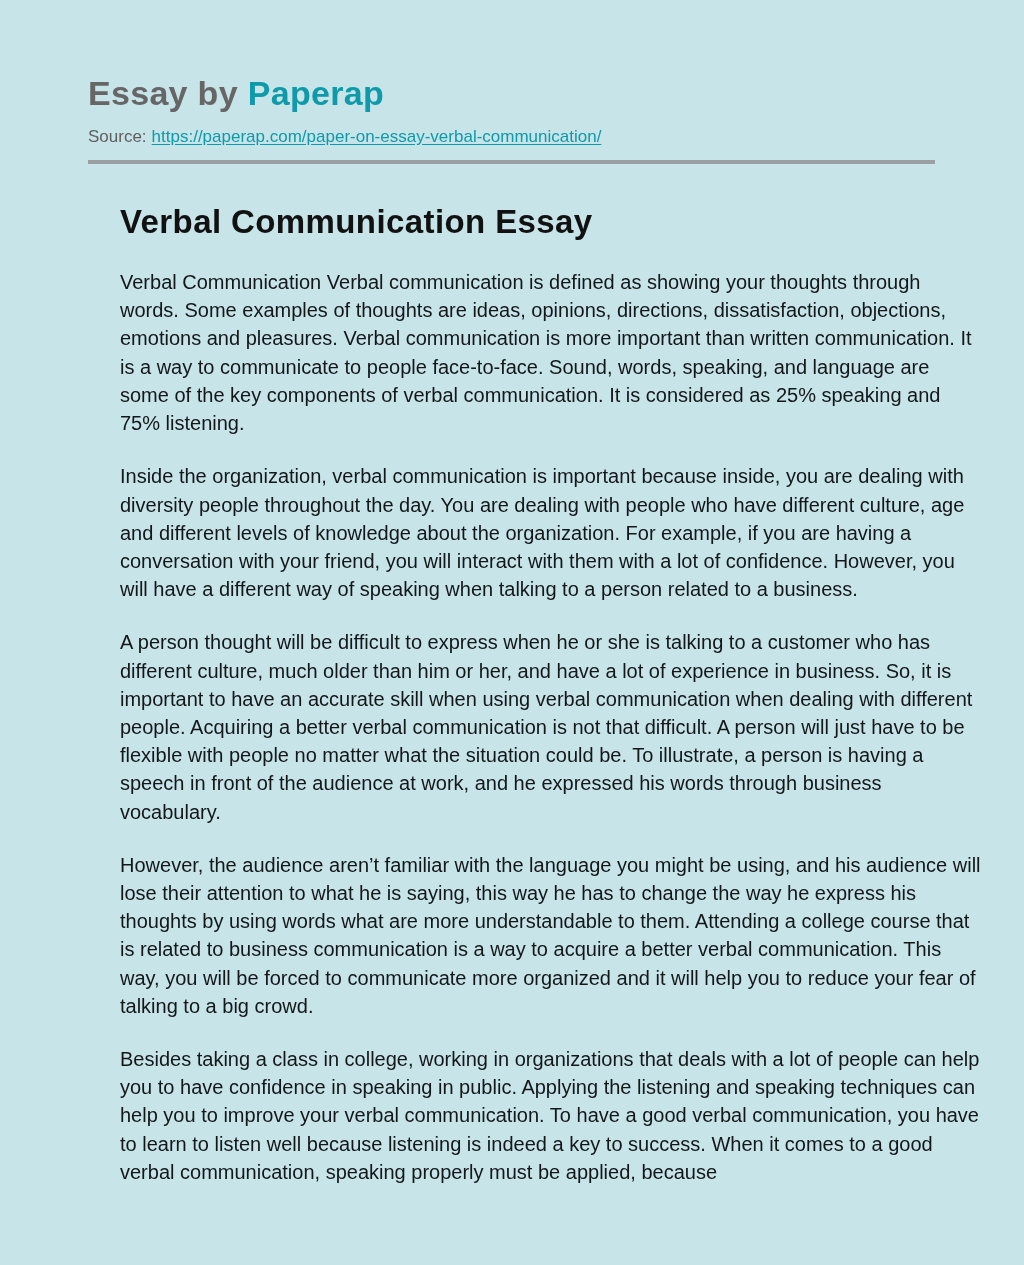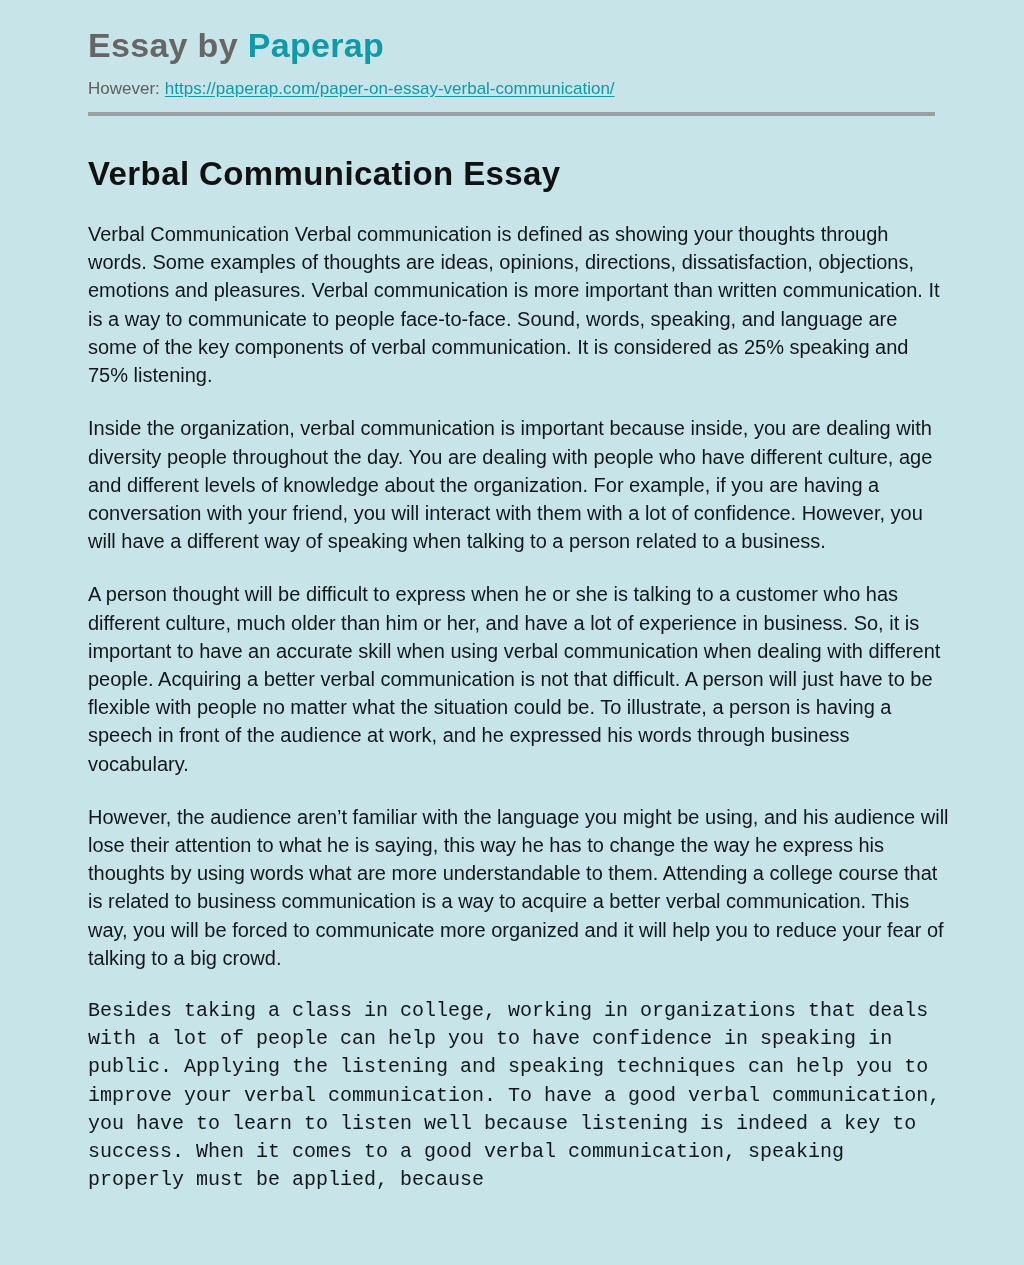--- a/index.html
+++ b/index.html
@@ -13,20 +13,21 @@
     font-family: "Liberation Sans", sans-serif;
     overflow: hidden;
   }
 
   .page {
     width: 1024px;
     height: 1016px;
     box-sizing: border-box;
     position: relative;
     background: #c7e4e9;
+    margin-top: 48px;
   }
 
   
   .masthead {
     padding: 26px 88px 0 88px;
   }
   .brand-line {
     font-size: 34px;
     font-weight: bold;
     letter-spacing: 0.3px;
@@ -61,21 +62,21 @@
   }
   .divider {
     margin: 13px 0 0 0;
     height: 4px;
     width: 847px;
     background: #9a9fa1;
   }
 
   
   .article {
-    padding: 38px 88px 0 88px;
+    padding: 38px 88px 0 120px;
   }
   .article-title {
     font-size: 33px;
     font-weight: bold;
     color: #111111;
     letter-spacing: 0.4px;
     margin: 0 0 26px 0;
     line-height: 1.2;
   }
   .article-body {
@@ -84,34 +85,33 @@
   .para {
     font-size: 20px;
     line-height: 28.2px;
     color: #14171a;
     margin: 0 0 25px 0;
     text-align: left;
     font-stretch: condensed;
   }
   .para:last-child {
     margin-bottom: 0;
-    font-family: Liberation Mono, monospace;
   }
 </style>
 </head>
 <body>
 
 <div class="page">
 
   <header class="masthead">
     <div class="brand-line">
       <span class="brand-essay-by">Essay by</span><span class="brand-name">Paperap</span>
     </div>
     <div class="source-row">
-      <span class="source-label">However:</span><a class="source-link" href="#">https://paperap.com/paper-on-essay-verbal-communication/</a>
+      <span class="source-label">Source:</span><a class="source-link" href="#">https://paperap.com/paper-on-essay-verbal-communication/</a>
     </div>
     <div class="divider"></div>
   </header>
 
   <main class="article">
     <h1 class="article-title">Verbal Communication Essay</h1>
     <div class="article-body">
       <p class="para">Verbal Communication Verbal communication is defined as showing your thoughts through words. Some examples of thoughts are ideas, opinions, directions, dissatisfaction, objections, emotions and pleasures. Verbal communication is more important than written communication. It is a way to communicate to people face-to-face. Sound, words, speaking, and language are some of the key components of verbal communication. It is considered as 25% speaking and 75% listening.</p>
       <p class="para">Inside the organization, verbal communication is important because inside, you are dealing with diversity people throughout the day. You are dealing with people who have different culture, age and different levels of knowledge about the organization. For example, if you are having a conversation with your friend, you will interact with them with a lot of confidence. However, you will have a different way of speaking when talking to a person related to a business.</p>
       <p class="para">A person thought will be difficult to express when he or she is talking to a customer who has different culture, much older than him or her, and have a lot of experience in business. So, it is important to have an accurate skill when using verbal communication when dealing with different people. Acquiring a better verbal communication is not that difficult. A person will just have to be flexible with people no matter what the situation could be. To illustrate, a person is having a speech in front of the audience at work, and he expressed his words through business vocabulary.</p>

